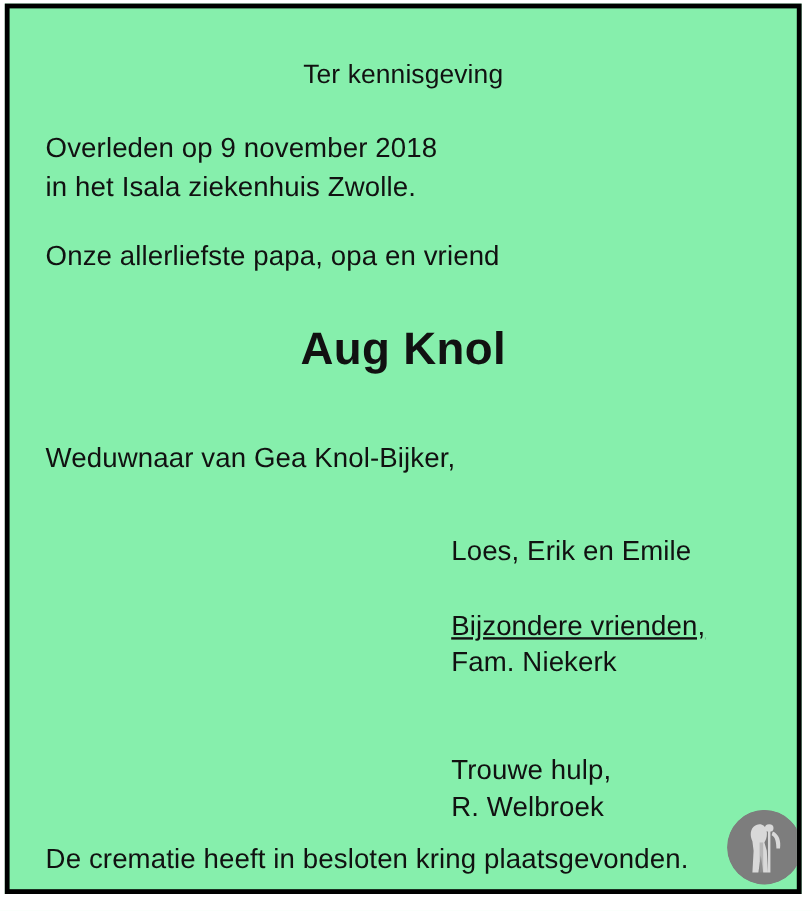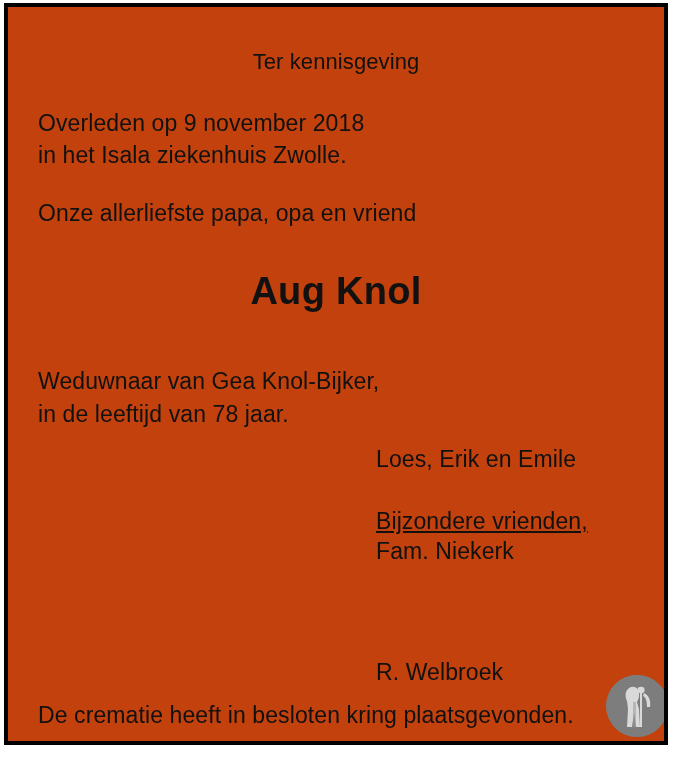--- a/index.html
+++ b/index.html
@@ -13,21 +13,21 @@
     font-family: "Liberation Sans", sans-serif;
     -webkit-font-smoothing: antialiased;
   }
 
   .notice-card {
     position: absolute;
     left: 4px;
     top: 3px;
     width: 664px;
     height: 742px;
-    background: #c2410c;
+    background: #86efac;
     border: 4px solid #000000;
     box-sizing: border-box;
     overflow: hidden;
   }
 
   .inner {
     position: relative;
     width: 100%;
     height: 100%;
   }
@@ -99,27 +99,27 @@
     <div class="line heading" style="top:44px;">Ter kennisgeving</div>
 
     <div class="line body-left" style="top:105px;">Overleden op 9 november 2018</div>
     <div class="line body-left" style="top:137px;">in het Isala ziekenhuis Zwolle.</div>
 
     <div class="line body-left" style="top:195px;">Onze allerliefste papa, opa en vriend</div>
 
     <div class="line deceased-name" style="top:265px;">Aug Knol</div>
 
     <div class="line body-left" style="top:363px;">Weduwnaar van Gea Knol-Bijker,</div>
-    <div class="line body-left" style="top:396px;">in de leeftijd van 78 jaar.</div>
 
     <div class="line sig-line" style="top:441px;">Loes, Erik en Emile</div>
 
     <div class="line sig-line" style="top:503px;text-decoration:underline;">Bijzondere vrienden,</div>
     <div class="line sig-line" style="top:533px;">Fam. Niekerk</div>
 
+    <div class="line sig-line" style="top:623px;">Trouwe hulp,</div>
     <div class="line sig-line" style="top:654px;">R. Welbroek</div>
 
     <div class="line body-left" style="top:697px;">De crematie heeft in besloten kring plaatsgevonden.</div>
 
     <div class="logo-mark">
       <svg viewBox="0 0 62 62" xmlns="http://www.w3.org/2000/svg">
         <circle cx="31" cy="31" r="31" fill="#7d7d7d"></circle>
         <g fill="#d9d9d9">
           <path d="M22 14 C25 11, 30 11, 32 15 C34 19, 33 24, 31 27
                    L33 34 L34 52 L30 52 L28 38 L26 52 L21 52 L22 34

